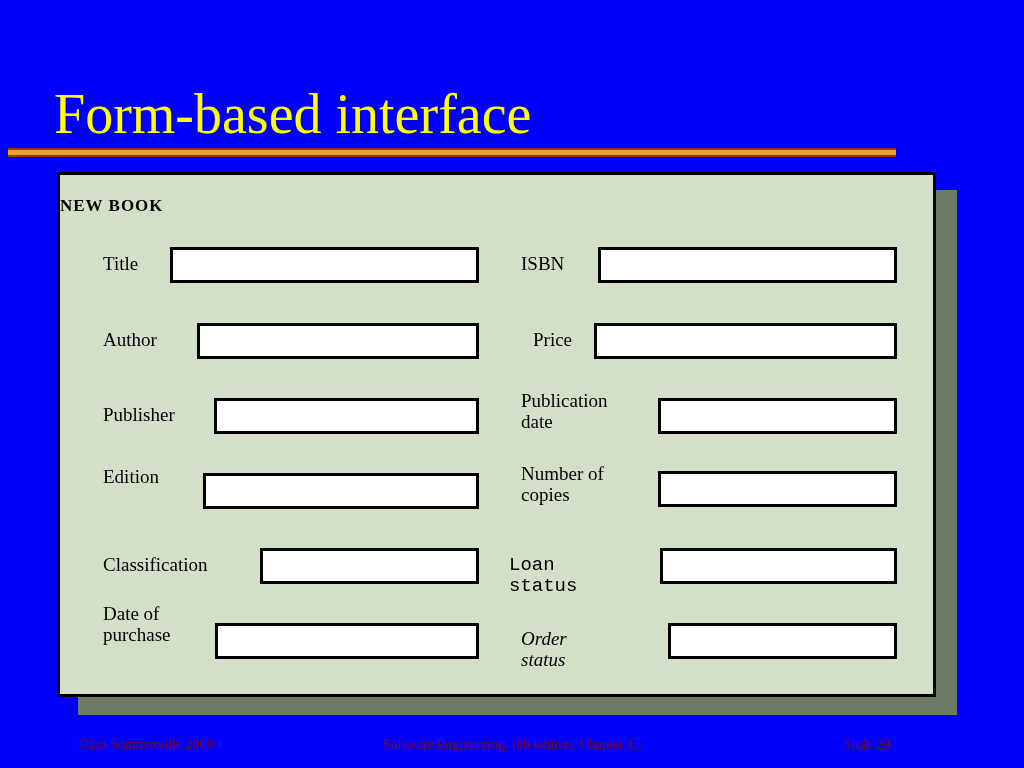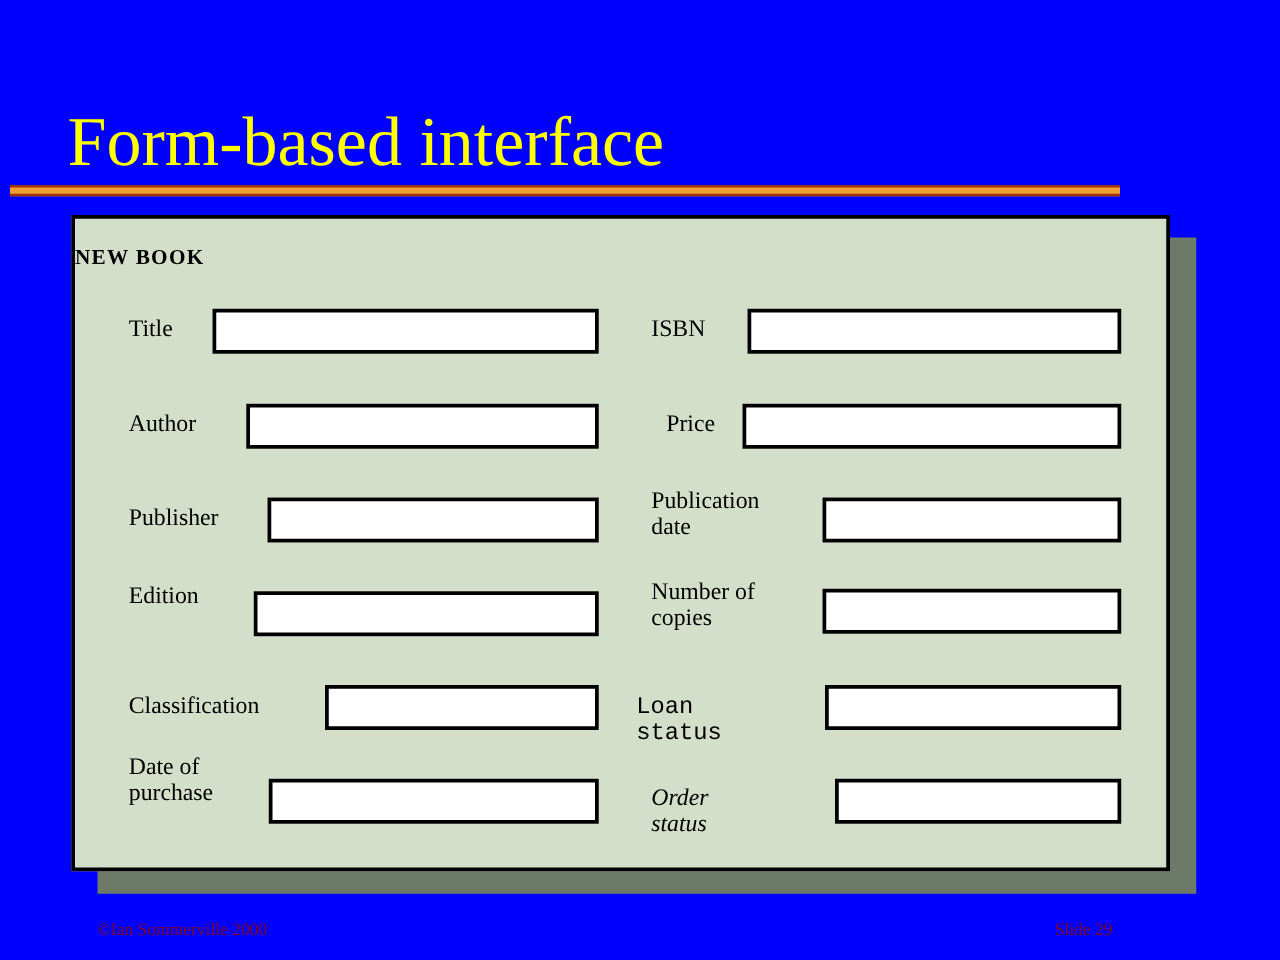--- a/index.html
+++ b/index.html
@@ -139,14 +139,15 @@
 status</div>
       <div class="field-box" style="left: 600px; top: 373px; width: 237px; height: 36px;"></div>
       <div class="field-label" style="left: 461px; top: 453px; font-style: italic;">Order
 status</div>
       <div class="field-box" style="left: 608px; top: 448px; width: 229px; height: 36px;"></div>
     </div>
 </div>
 
 <div id="footer">
   <div class="footer-text" id="footer-copyright">©Ian Sommerville 2000</div>
+  <div class="footer-text" id="footer-center">Software Engineering, 6th edition. Chapter 15</div>
   <div class="footer-text" id="footer-slide">Slide 29</div>
 </div>
 
 </body></html>

